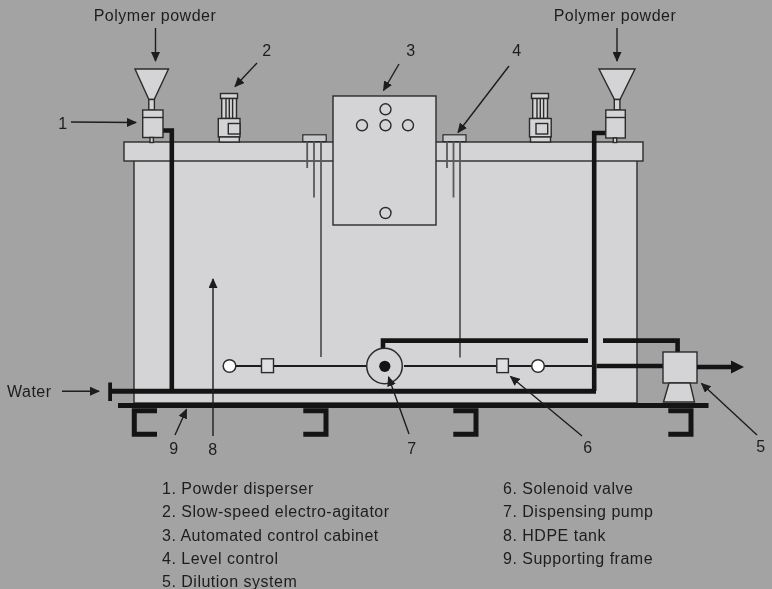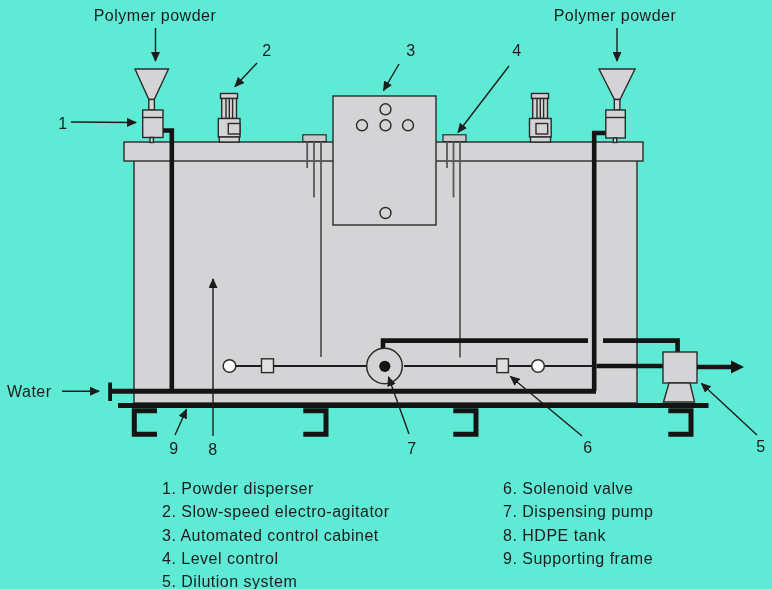--- a/index.html
+++ b/index.html
@@ -1,16 +1,16 @@
 <!DOCTYPE html>
 <html><head>
 <meta charset="utf-8">
 <style>
   html,body{margin:0;padding:0;background:#ffffff;}
-  .page{position:relative;width:772px;height:589px;background:#5eead4;overflow:hidden;}
+  .page{position:relative;width:772px;height:589px;background:#a3a3a3;overflow:hidden;}
   svg{display:block;}
   text{font-family:"Liberation Sans","DejaVu Sans",sans-serif;fill:#1d1d1f;letter-spacing:0.5px;}
   .lbl{font-size:16px;}
   .num{font-size:16px;}
   .legend{font-size:16px;}
   .fillg{fill:#d4d4d6;stroke:#2b2b2b;stroke-width:1.4;}
   .thin{stroke:#2b2b2b;stroke-width:1.4;fill:none;}
   .pipe{stroke:#141414;stroke-width:4.6;fill:none;}
   .probe{stroke:#58585a;stroke-width:1.8;fill:none;}
   .leader{stroke:#1d1d1f;stroke-width:1.4;fill:none;}

